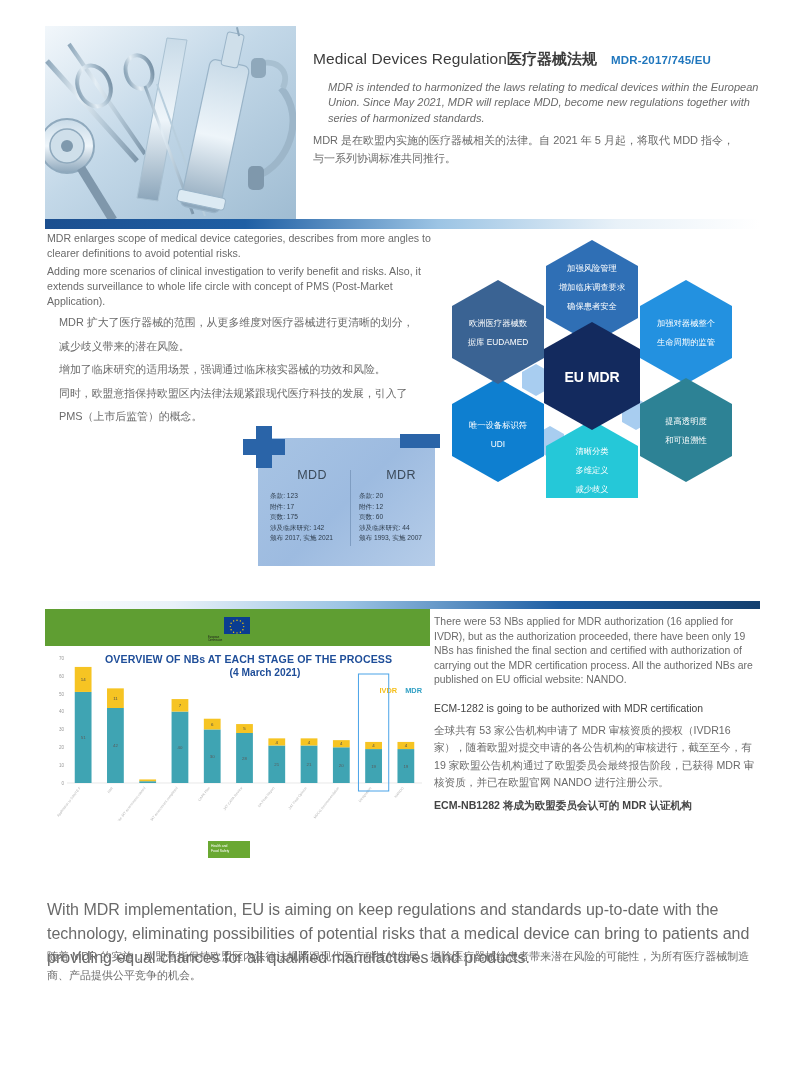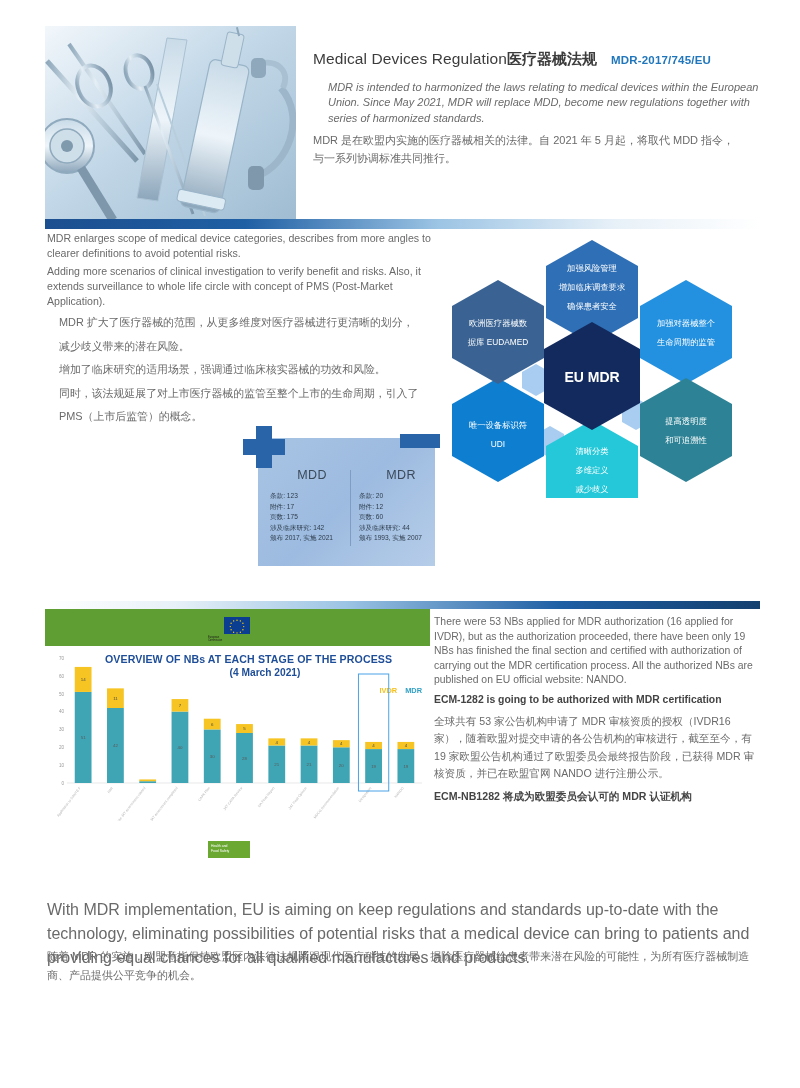--- a/index.html
+++ b/index.html
@@ -118,21 +118,21 @@
   .plot svg{display:block;}
   .ax-tick{font-family:"Liberation Sans",sans-serif;fill:#9a9a9a;font-size:4.6px;text-anchor:end;}
   .bar-lab{font-family:"Liberation Sans",sans-serif;fill:#5a5a5a;font-size:4.4px;text-anchor:middle;}
   .bar-lab-top{font-family:"Liberation Sans",sans-serif;fill:#4a4a4a;font-size:4.4px;text-anchor:middle;}
   .cat-lab{font-family:"Liberation Sans",sans-serif;fill:#b4b4b4;font-size:3.5px;}
   .hfs-box{position:absolute;left:208px;top:841px;width:42px;height:17px;background:#6aa832;}
   .hfs-txt{position:absolute;left:3px;top:3px;width:38px;font-size:3.4px;color:#fff;line-height:4.6px;}
 
   .chart-right{position:absolute;left:434px;top:615px;width:322px;}
   .cr-en{font-size:10.4px;line-height:14.6px;color:#6a6a6a;}
-  .cr-en-b{font-size:10.4px;line-height:14px;color:#444;font-weight:bold;margin-top:5px;}
+  .cr-en-b{font-size:10.4px;line-height:14px;color:#444;font-weight:normal;margin-top:14px;}
   .cr-cn{font-size:10.6px;line-height:17.4px;color:#6a6a6a;margin-top:6px;}
   .cr-cn-b{font-size:10.6px;line-height:16px;color:#444;font-weight:bold;margin-top:5px;}
 
   
   .bot-en{
     position:absolute;left:47px;top:898px;width:706px;
     font-size:16px;line-height:24px;color:#6a6a6a;
   }
   .bot-cn{
     position:absolute;left:47px;top:947px;width:706px;
@@ -206,21 +206,21 @@
   <div class="intro-cn">MDR 是在欧盟内实施的医疗器械相关的法律。自 2021 年 5 月起，将取代 MDD 指令，与一系列协调标准共同推行。</div>
 
   <div class="div-bar-1"></div>
 
   <div class="mid-en-1">MDR enlarges scope of medical device categories, describes from more angles to clearer definitions to avoid potential risks.</div>
   <div class="mid-en-2">Adding more scenarios of clinical investigation to verify benefit and risks. Also, it extends surveillance to whole life circle with concept of PMS (Post-Market Application).</div>
   <div class="mid-cn">
     <p>MDR 扩大了医疗器械的范围，从更多维度对医疗器械进行更清晰的划分，</p>
     <p>减少歧义带来的潜在风险。</p>
     <p>增加了临床研究的适用场景，强调通过临床核实器械的功效和风险。</p>
-    <p>同时，该法规延展了对上市医疗器械的监管至整个上市的生命周期，引入了</p>
+    <p>同时，欧盟意指保持欧盟区内法律法规紧跟现代医疗科技的发展，引入了</p>
     <p>PMS（上市后监管）的概念。</p>
   </div>
 
   <div class="hexwrap">
     <svg width="300" height="260" viewBox="0 0 300 260">
 
       <g fill="#a8cdf0">
         <polygon points="182,40 196,48 196,64 182,72 168,64 168,48"></polygon>
         <polygon points="196,160 210,168 210,184 196,192 182,184 182,168"></polygon>
         <polygon points="96,126 110,134 110,150 96,158 82,150 82,134"></polygon>

